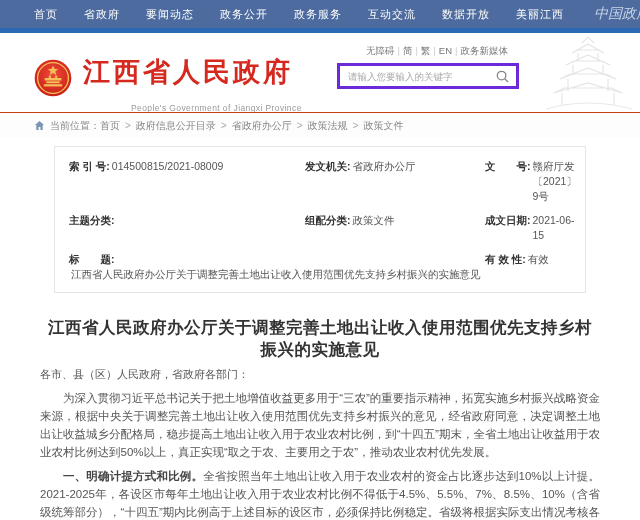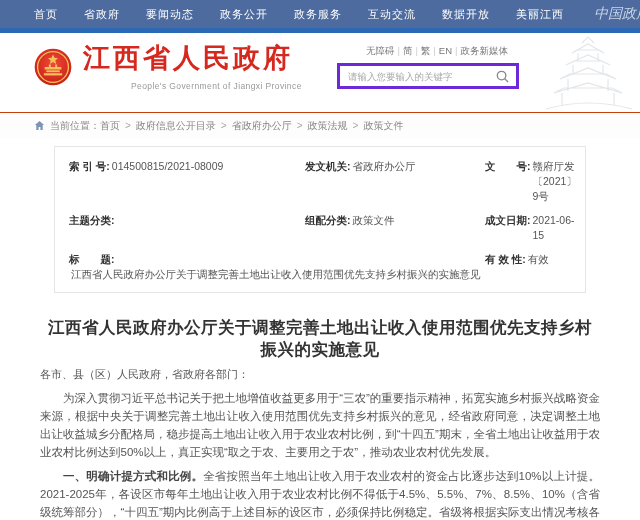--- a/index.html
+++ b/index.html
@@ -14,22 +14,22 @@
   .topnav .gov-links { margin-left:auto; font-size:9px; color:#c9d6e8; display:flex;
     align-items:center; }
   .topnav .gov-links a { font-size:14px; color:#c9d6e8; margin:0 4px; letter-spacing:0;font-style:italic; }
   .strip { height:5px; background:#2c69b5; }
 
   
   .header { height:79px; position:relative; background:#fff; overflow:hidden; }
   .logo { position:absolute; left:33px; top:10px; display:flex; align-items:center; }
   .emblem { width:40px; height:40px; margin-right:10px; }
   .site-name { color:#d5281e; font-size:27px; font-weight:bold; letter-spacing:3px;
-    line-height:30px; font-family:"Liberation Serif","DejaVu Serif",serif; }
-  .site-name-en { color:#999; font-size:8.5px; letter-spacing:.4px; margin-top:8px;padding-left:48px; }
+    line-height:30px; font-family:"Liberation Serif","DejaVu Serif",serif;margin-top:14px; }
+  .site-name-en { color:#999; font-size:8.5px; letter-spacing:.4px; margin-top:16px;padding-left:48px; }
   .quick-links { position:absolute; top:12px; right:132px; font-size:9.5px; color:#777; }
   .quick-links a { color:#777; text-decoration:none; }
   .quick-links .pipe { color:#ccc; margin:0 3px; }
   .searchbar { position:absolute; left:337px; top:30px; width:182px; height:26px;
     border:3px solid #6d28d9; background:#fff; display:flex; align-items:center; }
   .searchbar input { flex:1; border:none; outline:none; font-size:9.5px; color:#555;
     padding:0 8px; font-family:inherit; background:transparent; }
   .searchbar input::placeholder { color:#aaa; }
   .search-btn { width:30px; height:100%; display:flex; align-items:center;
     justify-content:center; cursor:pointer; }

